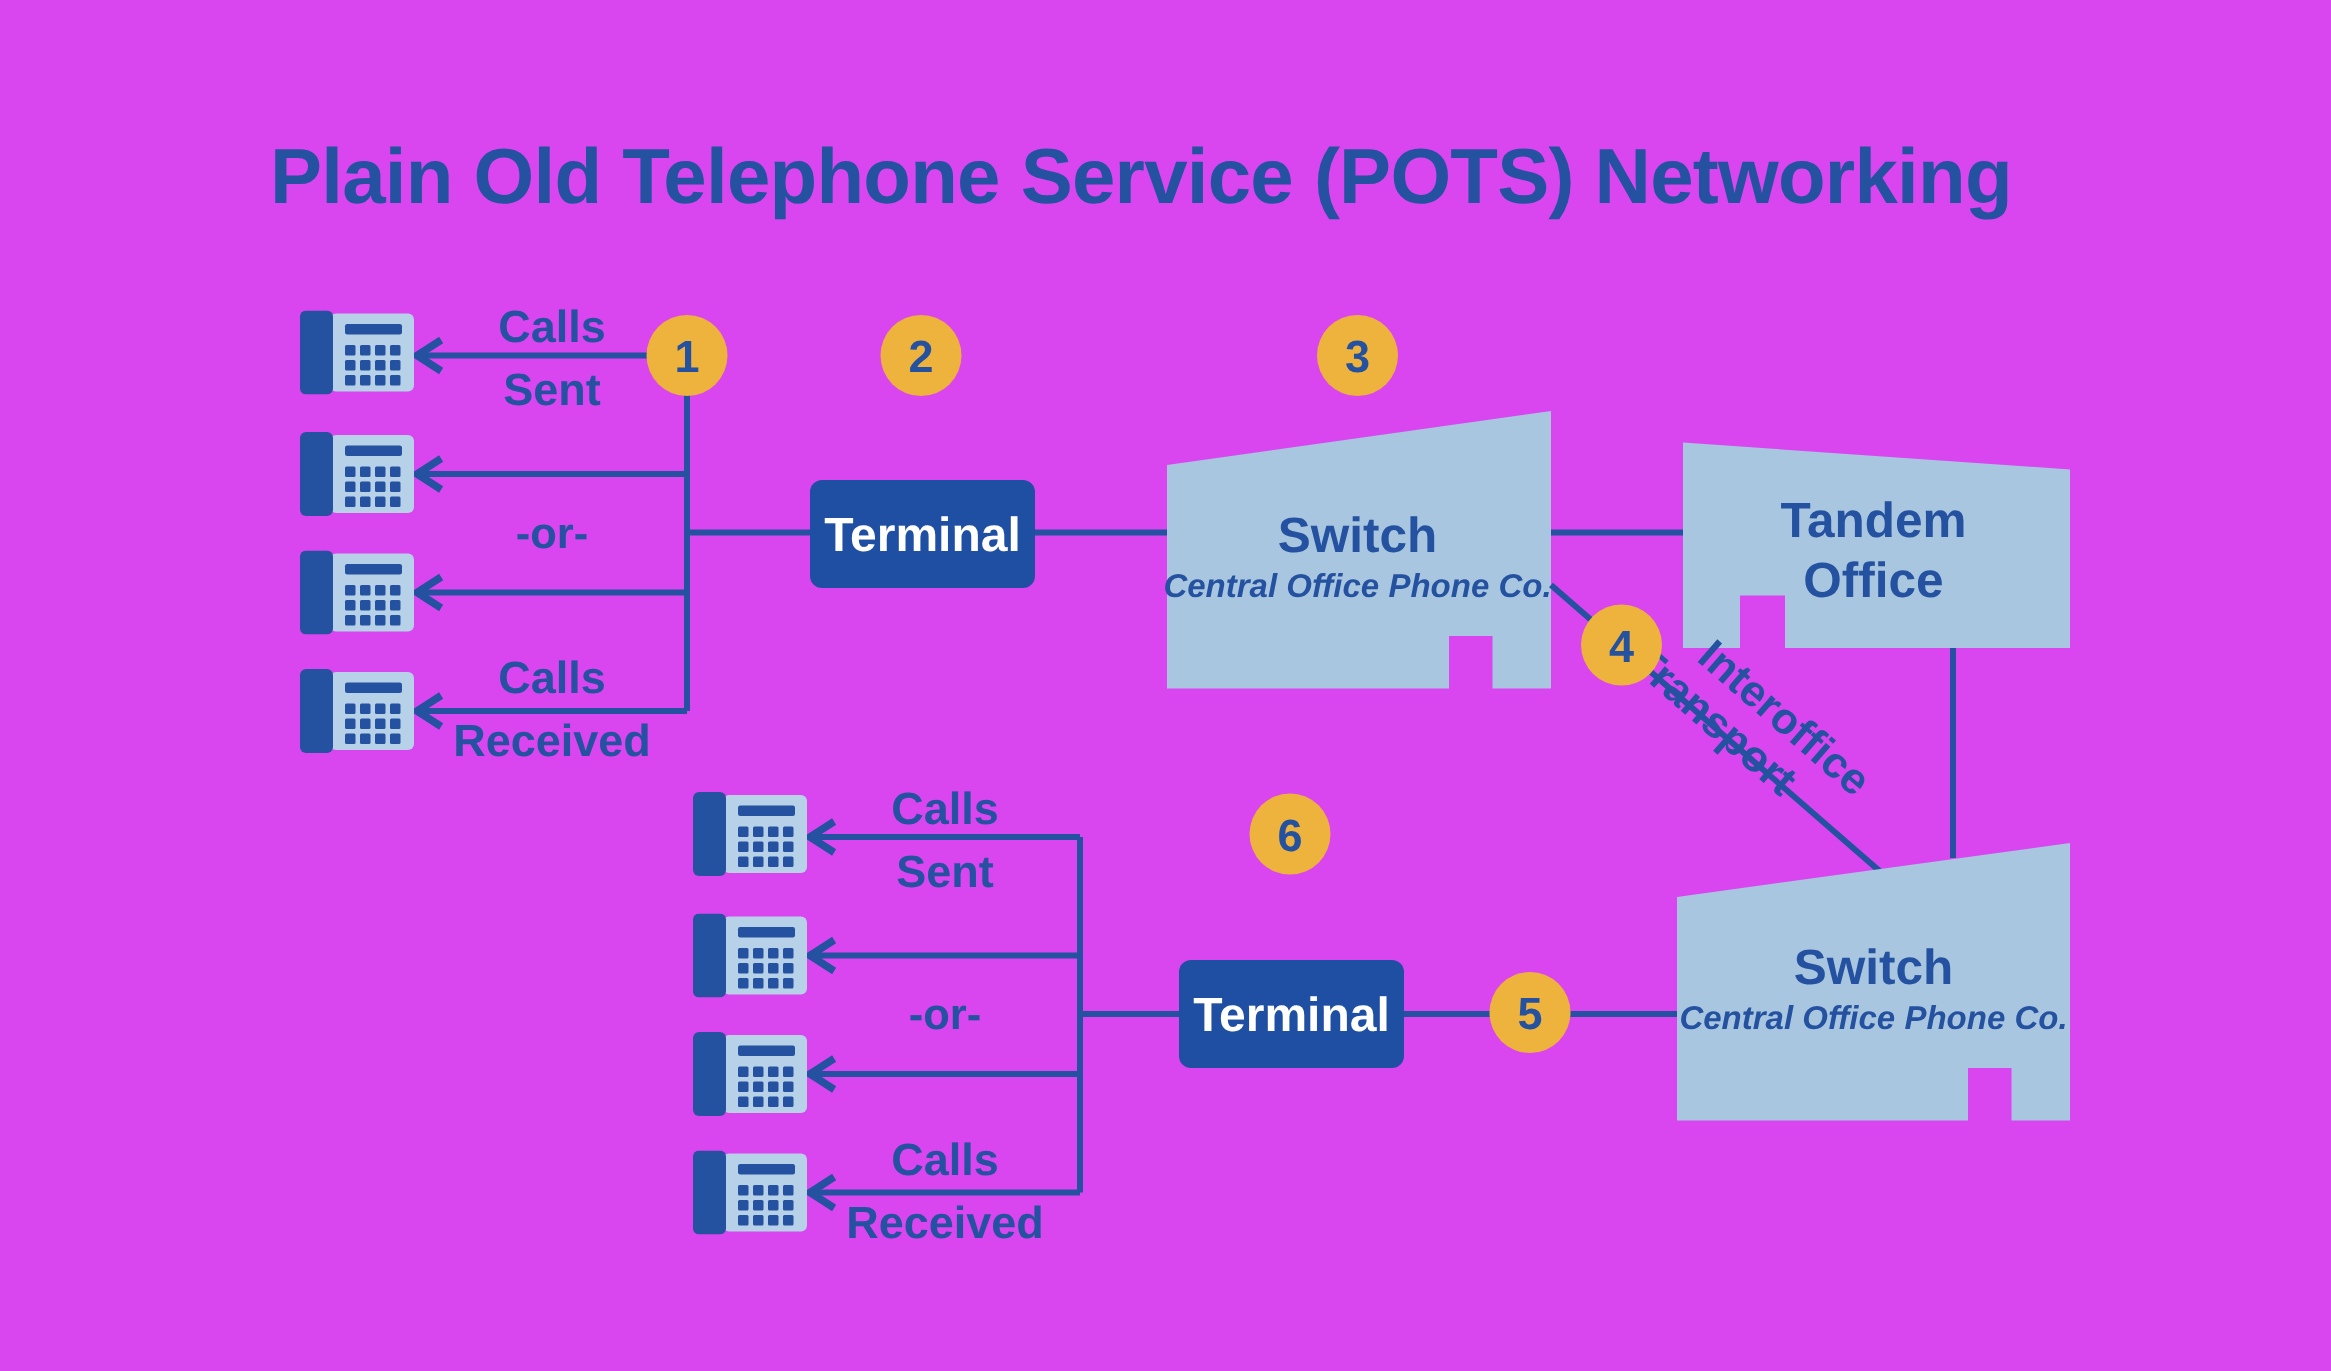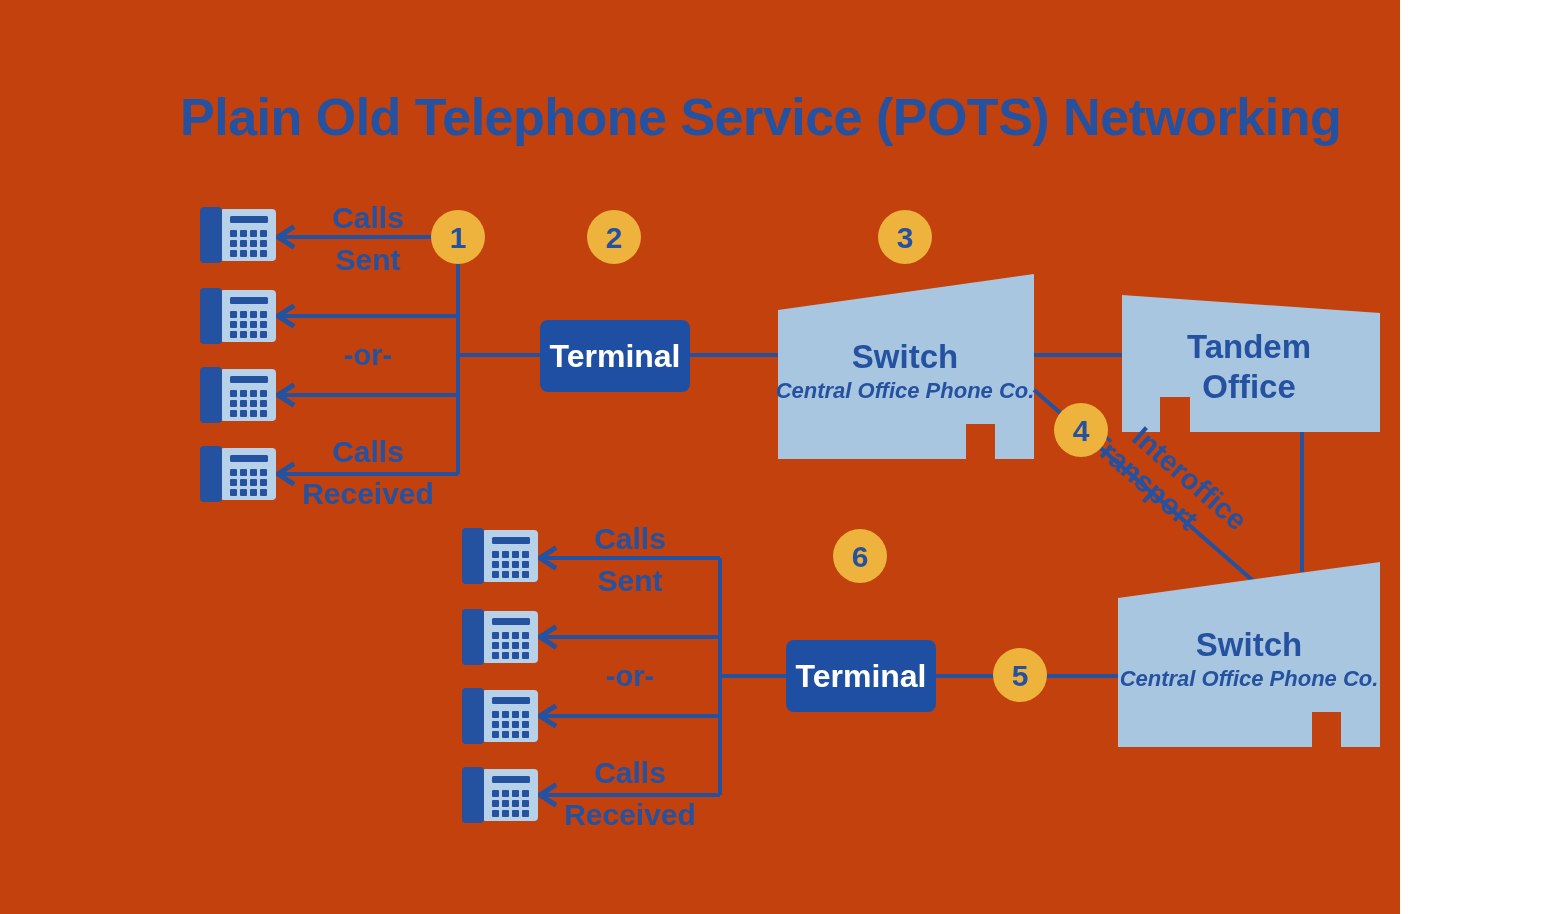--- a/index.html
+++ b/index.html
@@ -6,23 +6,23 @@
   html, body {
     margin: 0;
     padding: 0;
     background: #ffffff;
   }
   body {
     font-family: "Liberation Sans", sans-serif;
   }
   #canvas {
     position: relative;
-    width: 1400px;
+    width: 1554px;
     height: 914px;
-    background: #c2410c;
+    background: #d946ef;
     overflow: hidden;
   }
   #diagram-svg {
     position: absolute;
     left: 0;
     top: 0;
     width: 1554px;
     height: 914px;
   }
   .title-text {

